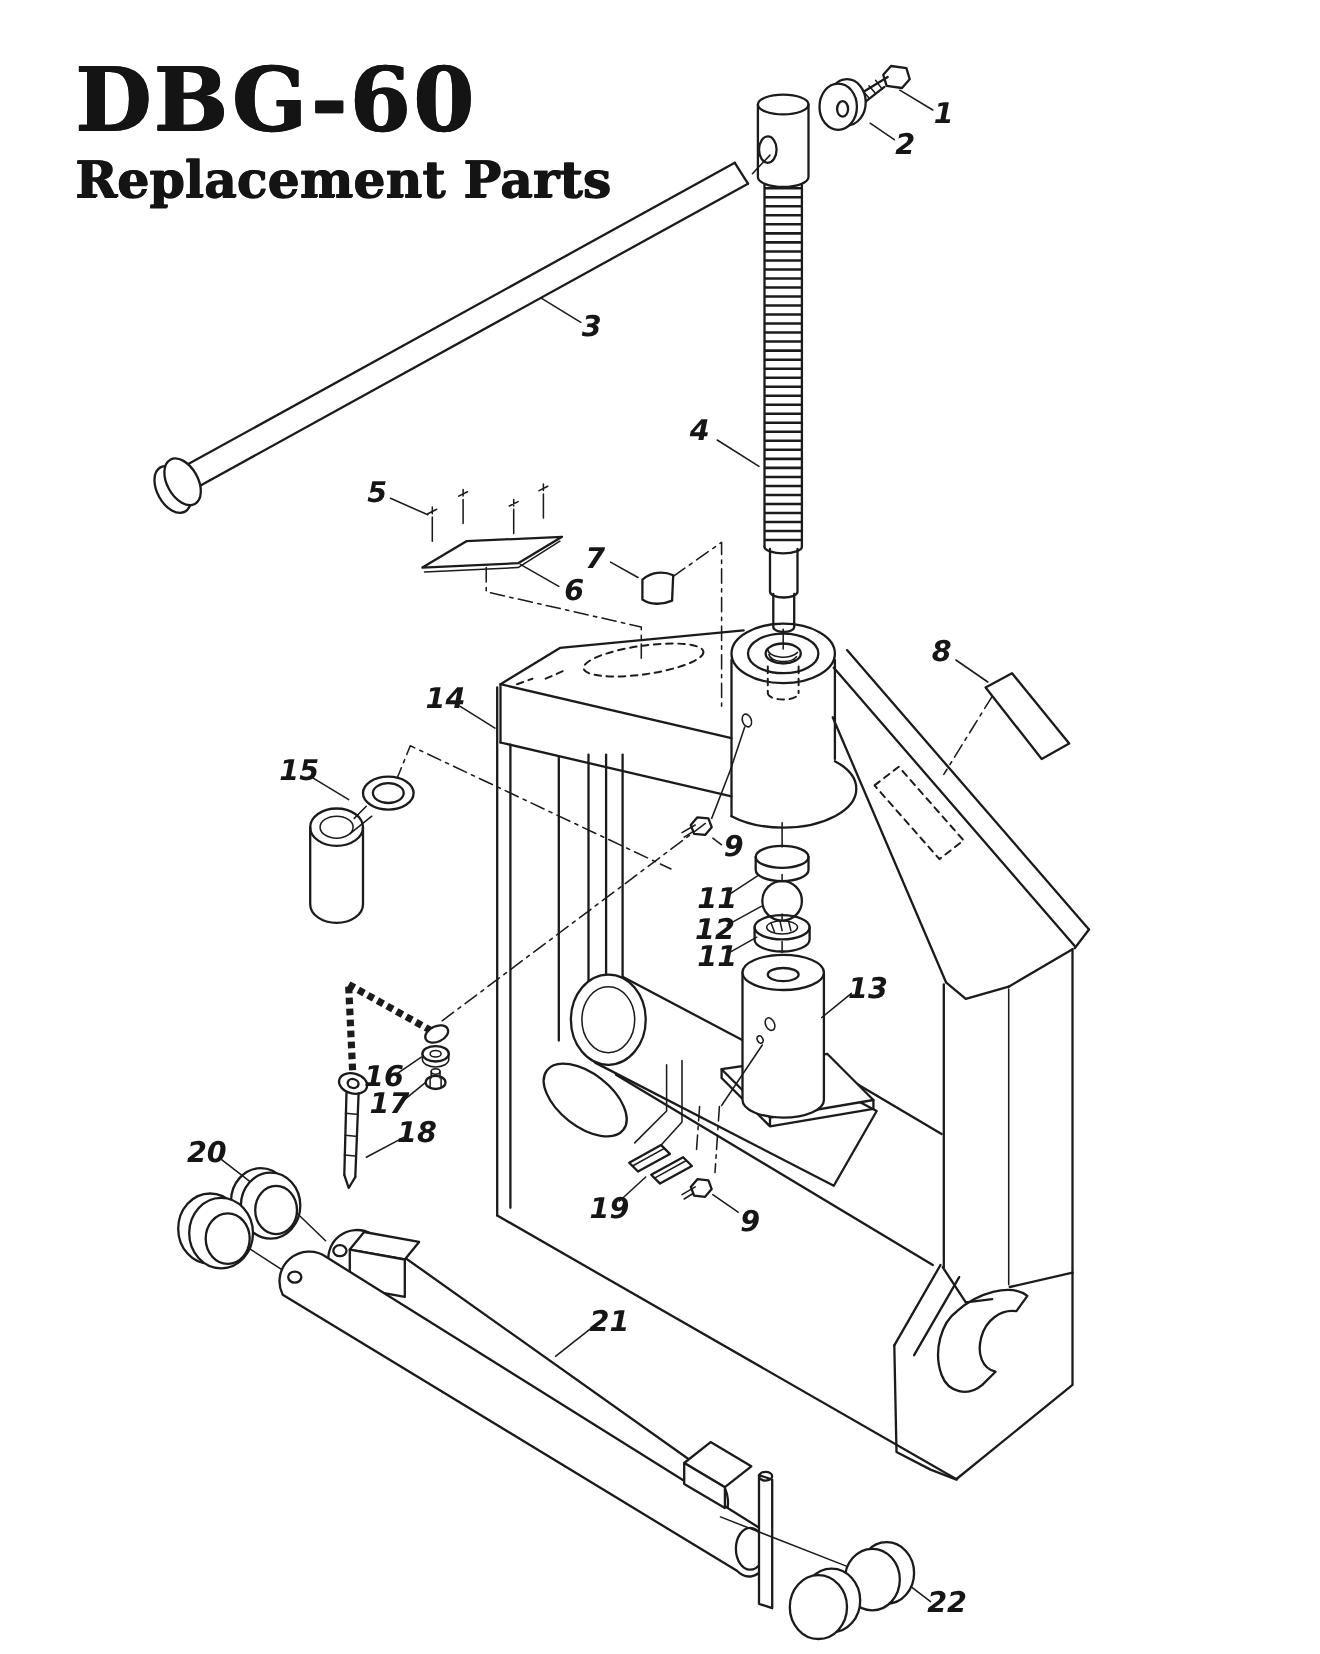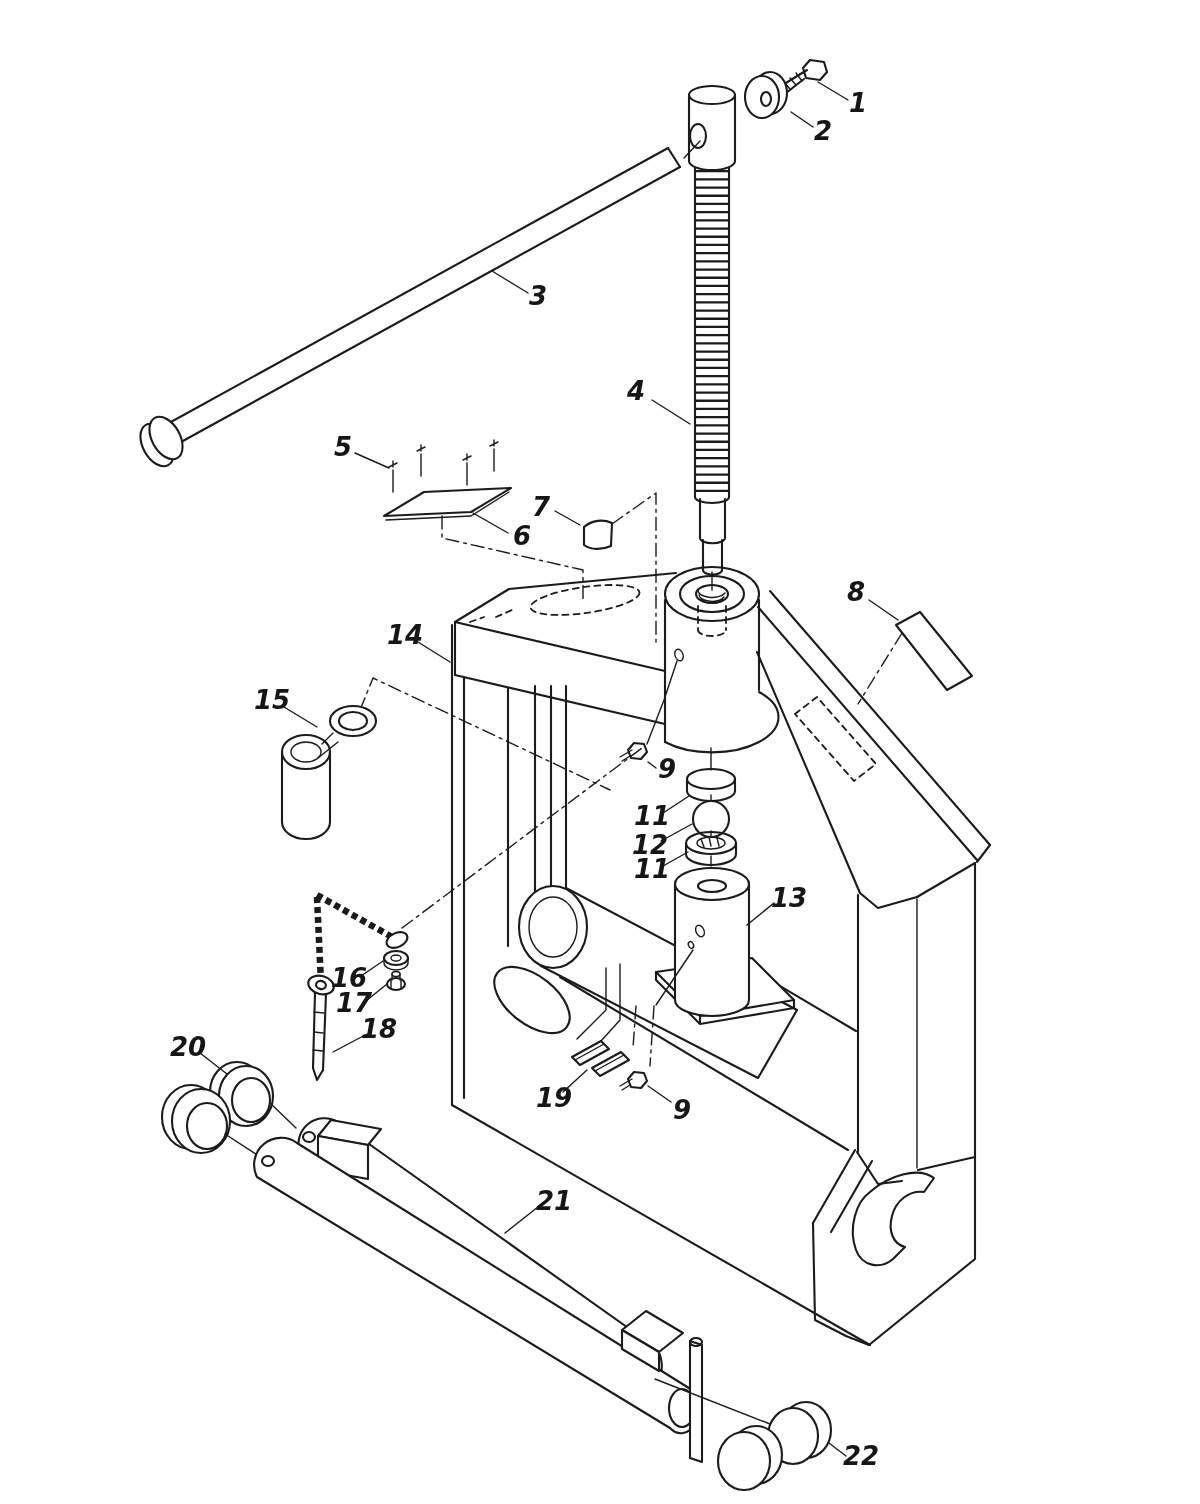--- a/index.html
+++ b/index.html
@@ -19,20 +19,24 @@
   .chain{stroke-width:6.5;stroke-dasharray:6 4;stroke-linecap:butt;}
   .threadband{stroke:#1b1b1b;stroke-width:33;stroke-dasharray:2.3 5.9;stroke-linecap:butt;}
   .lbl{font-family:"DejaVu Sans",sans-serif;font-weight:bold;font-size:26px;fill:#161616;
        text-anchor:middle;font-style:italic;}
 </style>
 </head>
 <body>
 
 <div class="page">
 
+  <div class="titleblock">
+    <div class="model">DBG-60</div>
+    <div class="subtitle">Replacement Parts</div>
+  </div>
 
   <svg width="1200" height="1504" viewBox="0 0 1200 1504">
 
     <g>
 
       <path class="ln" d="M455,622 L509,589 L676,573"></path>
       <path class="ln" d="M455,622 L665,671"></path>
       <path class="ln" d="M455,675 L665,724"></path>
       <path class="ln" d="M455,622 L455,675"></path>
       <ellipse class="ln dash" cx="585" cy="600" rx="55" ry="13" transform="rotate(-8 585 600)"></ellipse>

